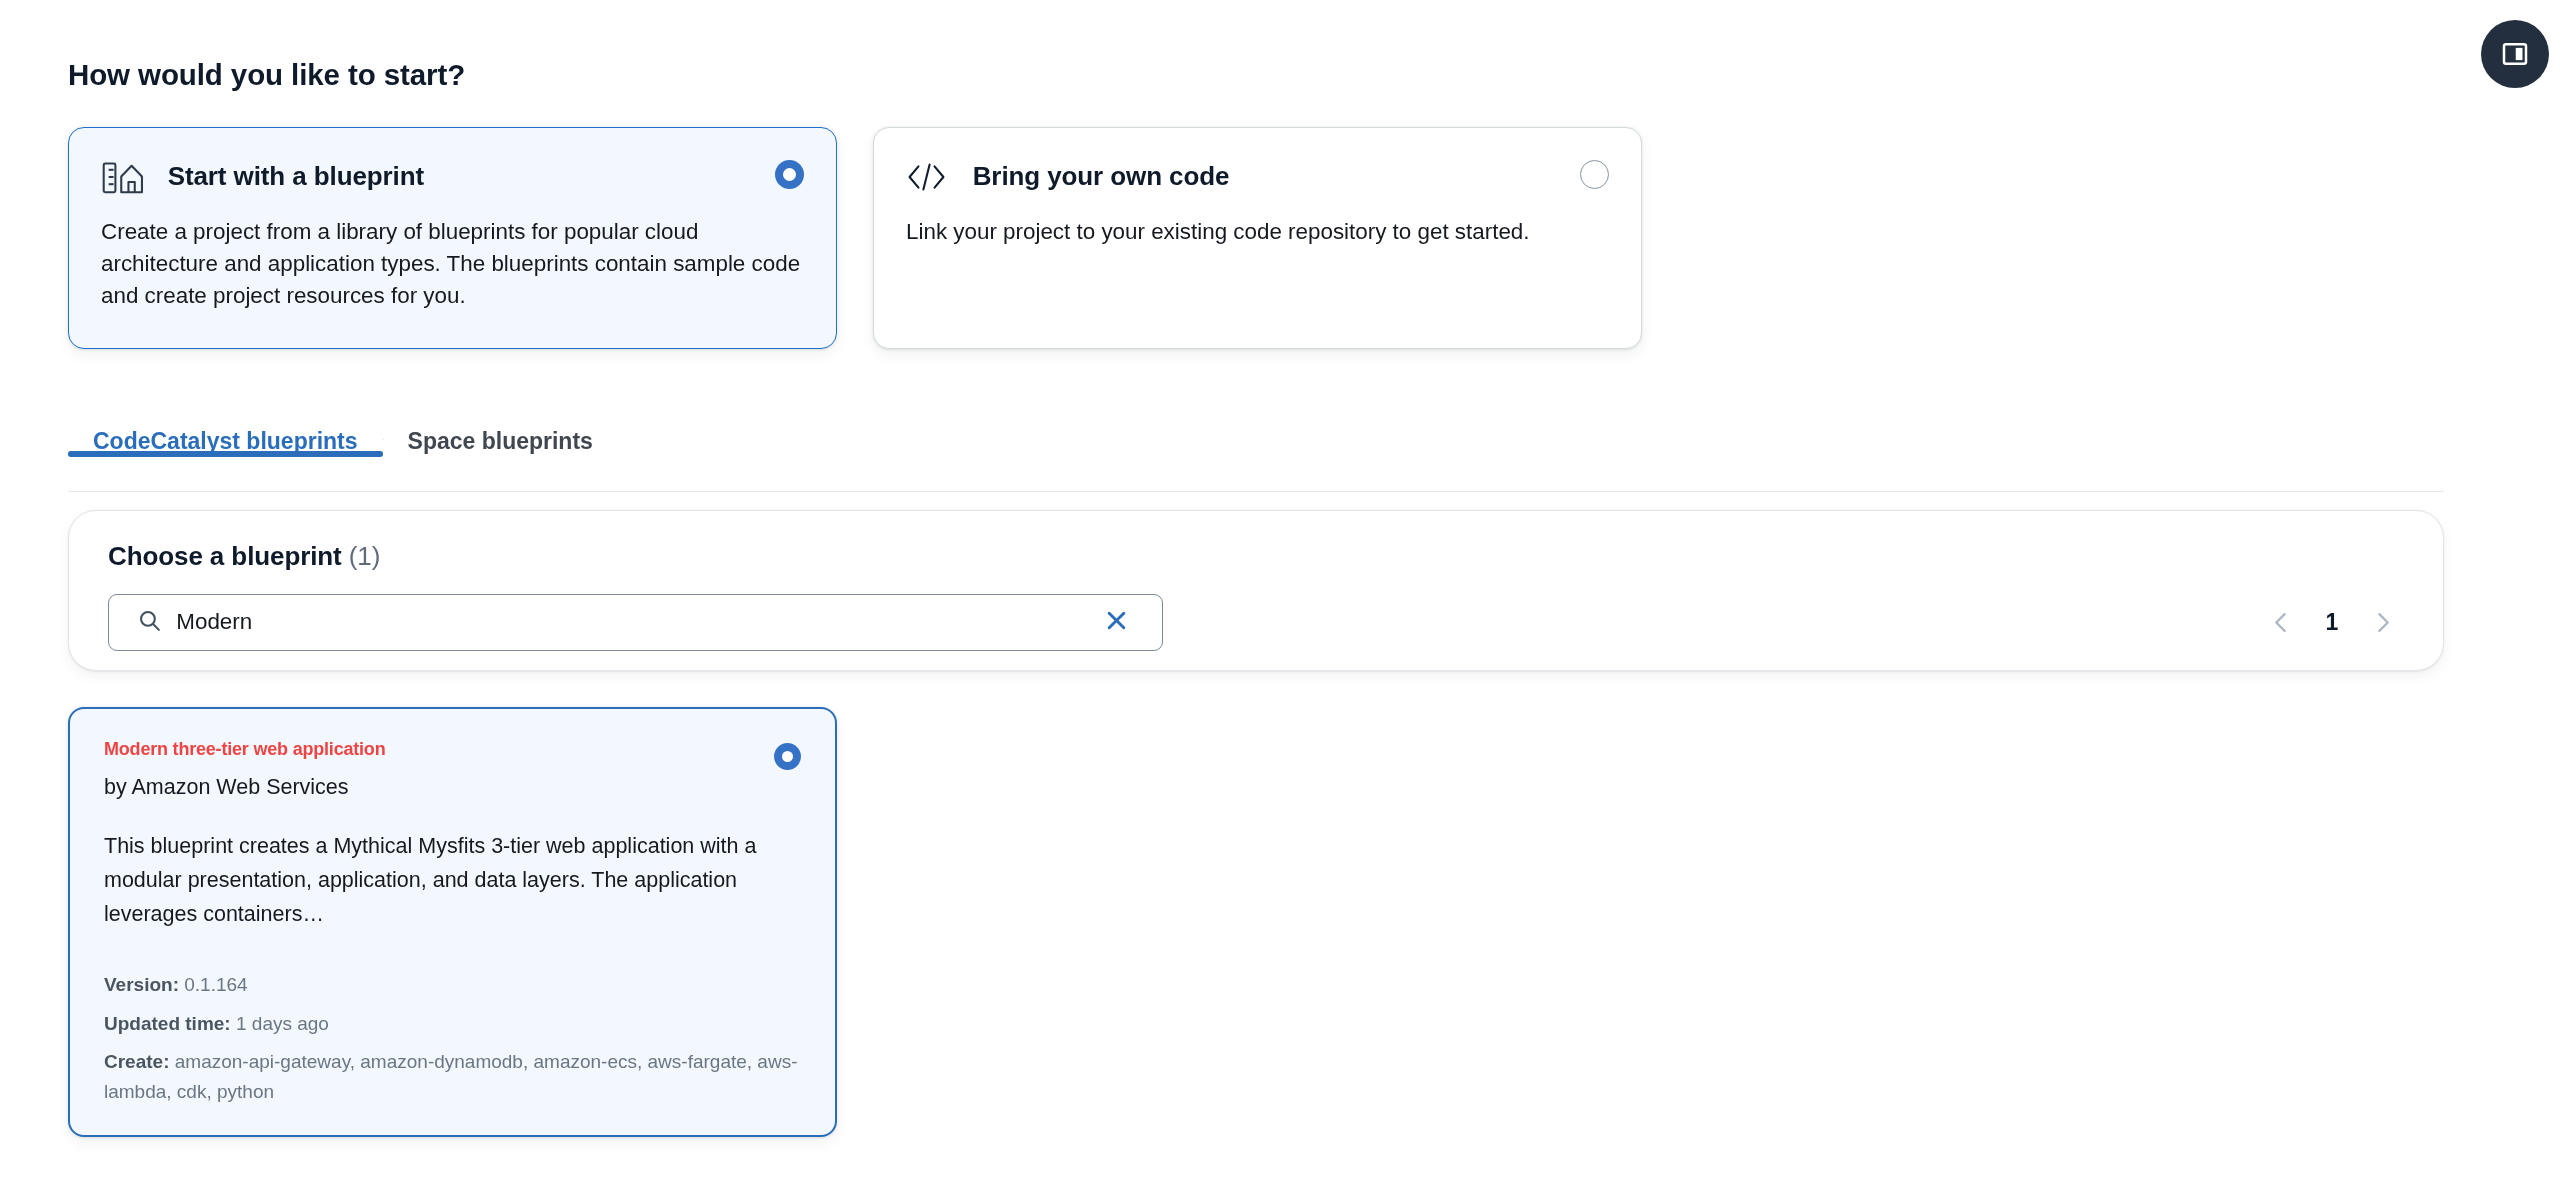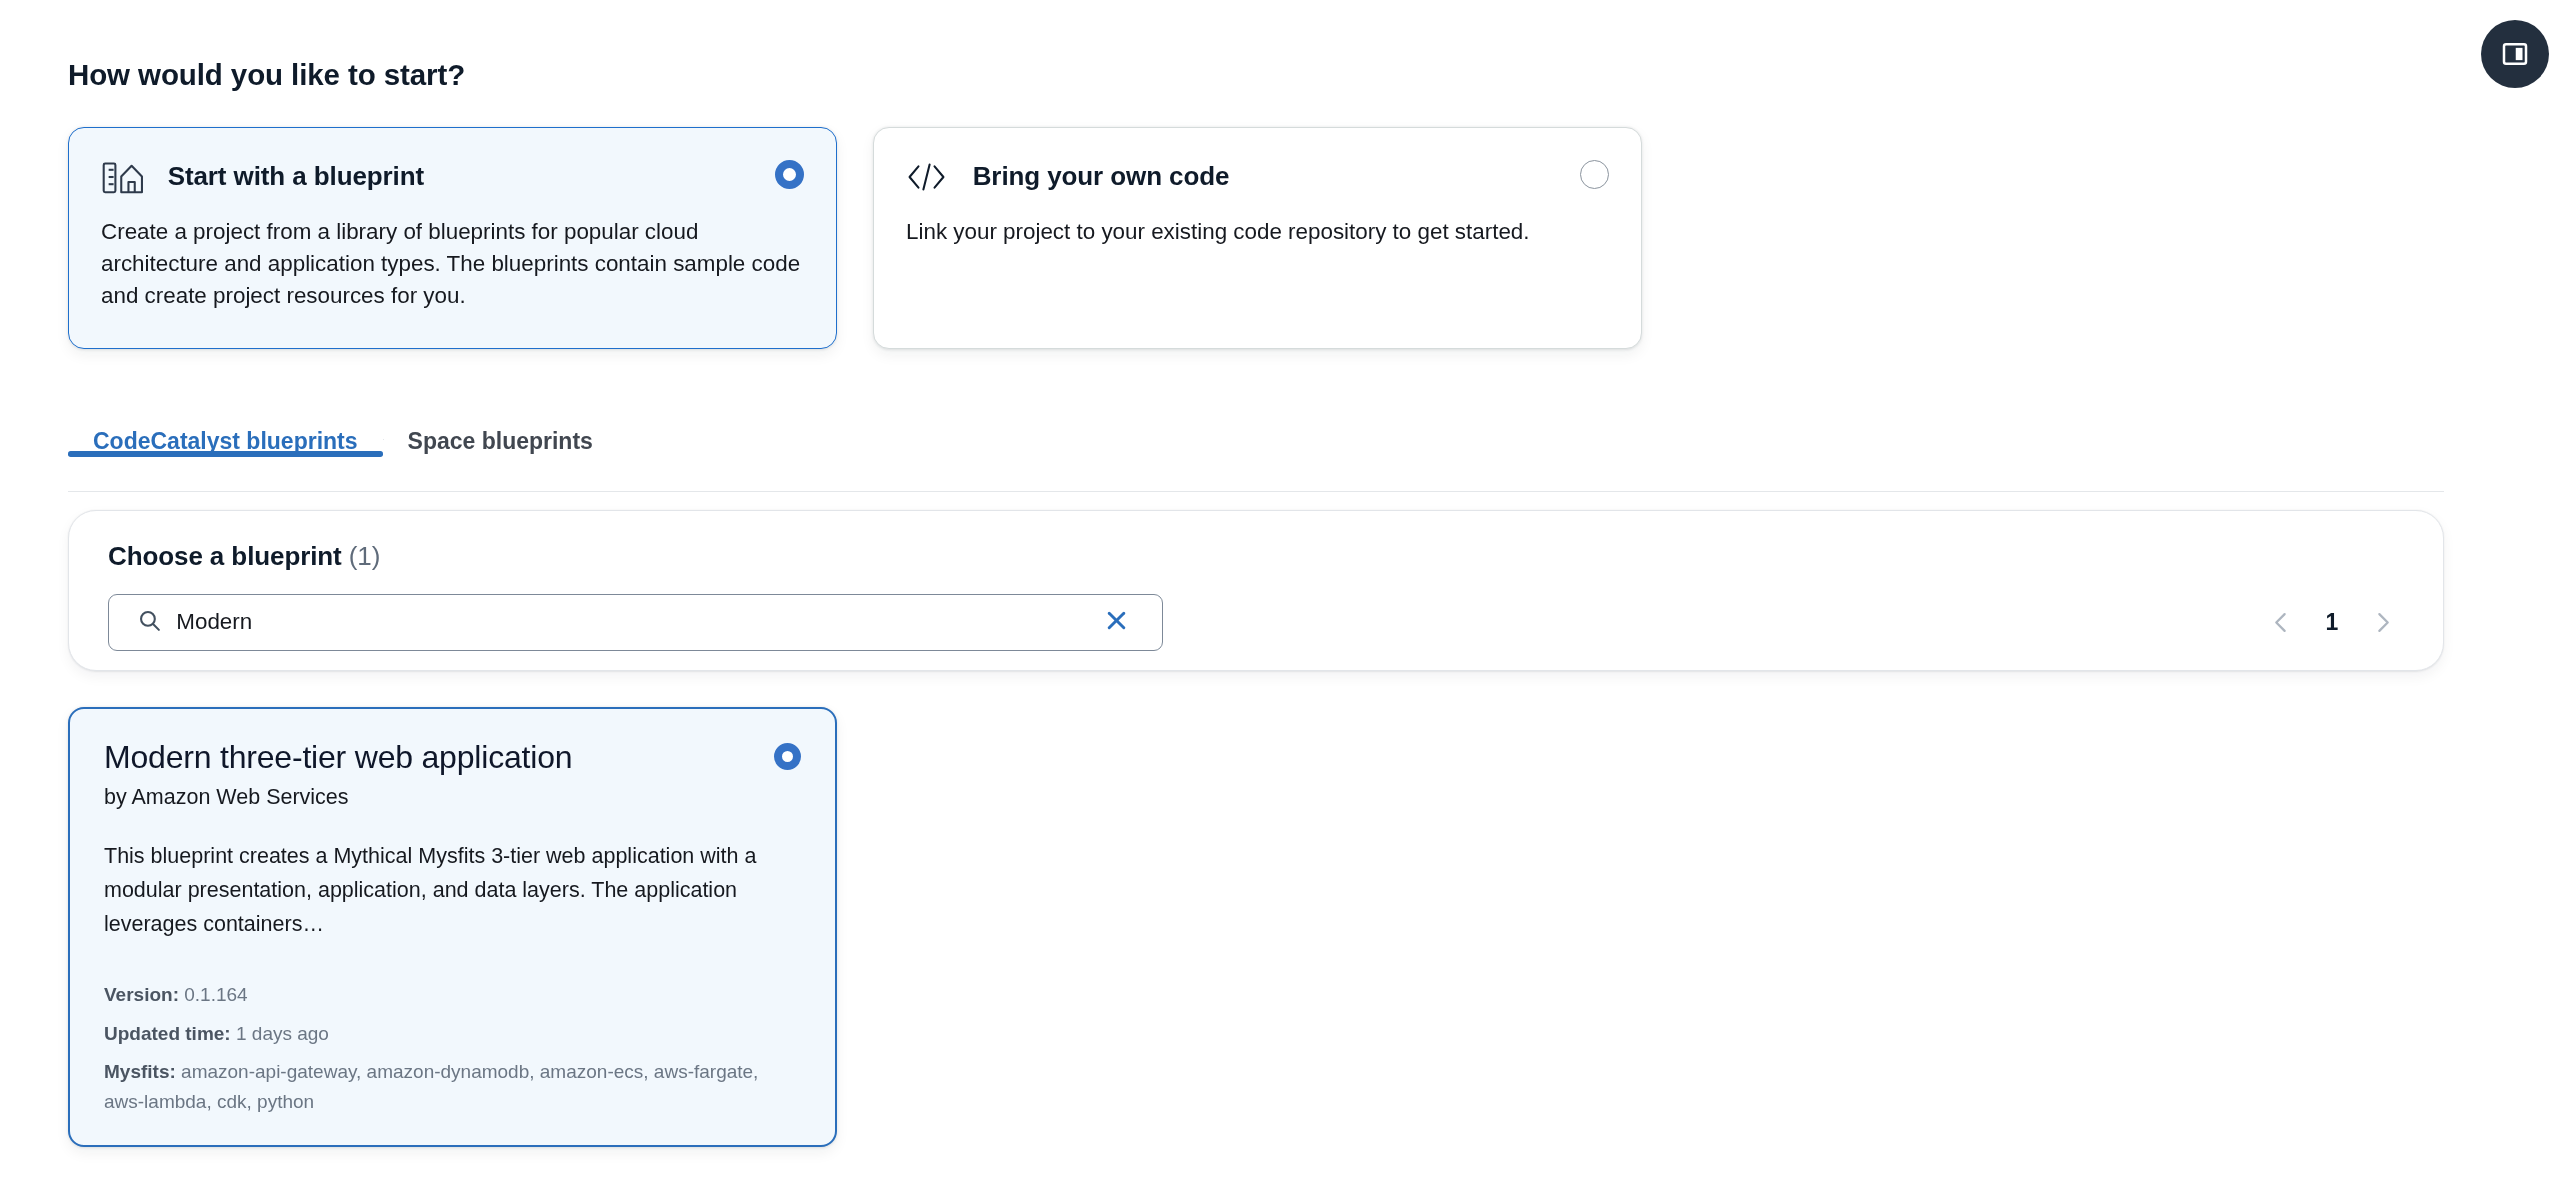--- a/index.html
+++ b/index.html
@@ -249,23 +249,23 @@
     padding: 30px 34px 29px 34px;
     box-shadow: 0 0.9px 2.7px rgba(15,27,42,0.10), 0 5.4px 14.3px rgba(15,27,42,0.06);
     cursor: pointer;
   }
   .bp-head {
     display: flex;
     align-items: flex-start;
     justify-content: space-between;
   }
   .bp-title {
-    font-size: 32px;
-    font-weight: 400;
-    color: #0f172a;
+    font-size: 18px;
+    font-weight: 700;
+    color: #ef4444;
     letter-spacing: -0.2px;
     padding-right: 36px;
   }
   .bp-radio {
     position: relative;
     top: 3.6px;
     flex: 0 0 auto;
     width: 27px;
     height: 27px;
     border-radius: 50%;
@@ -410,20 +410,20 @@
     <div class="bp-meta">
       <div class="row">
         <b>Version:</b>
         <span>0.1.164</span>
       </div>
       <div class="row">
         <b>Updated time:</b>
         <span>1 days ago</span>
       </div>
       <div class="row">
-        <b>Mysfits:</b>
+        <b>Create:</b>
         <span>amazon-api-gateway, amazon-dynamodb, amazon-ecs, aws-fargate, aws-lambda, cdk, python</span>
       </div>
     </div>
   </div>
 
 </div>
 
 
 </body></html>

